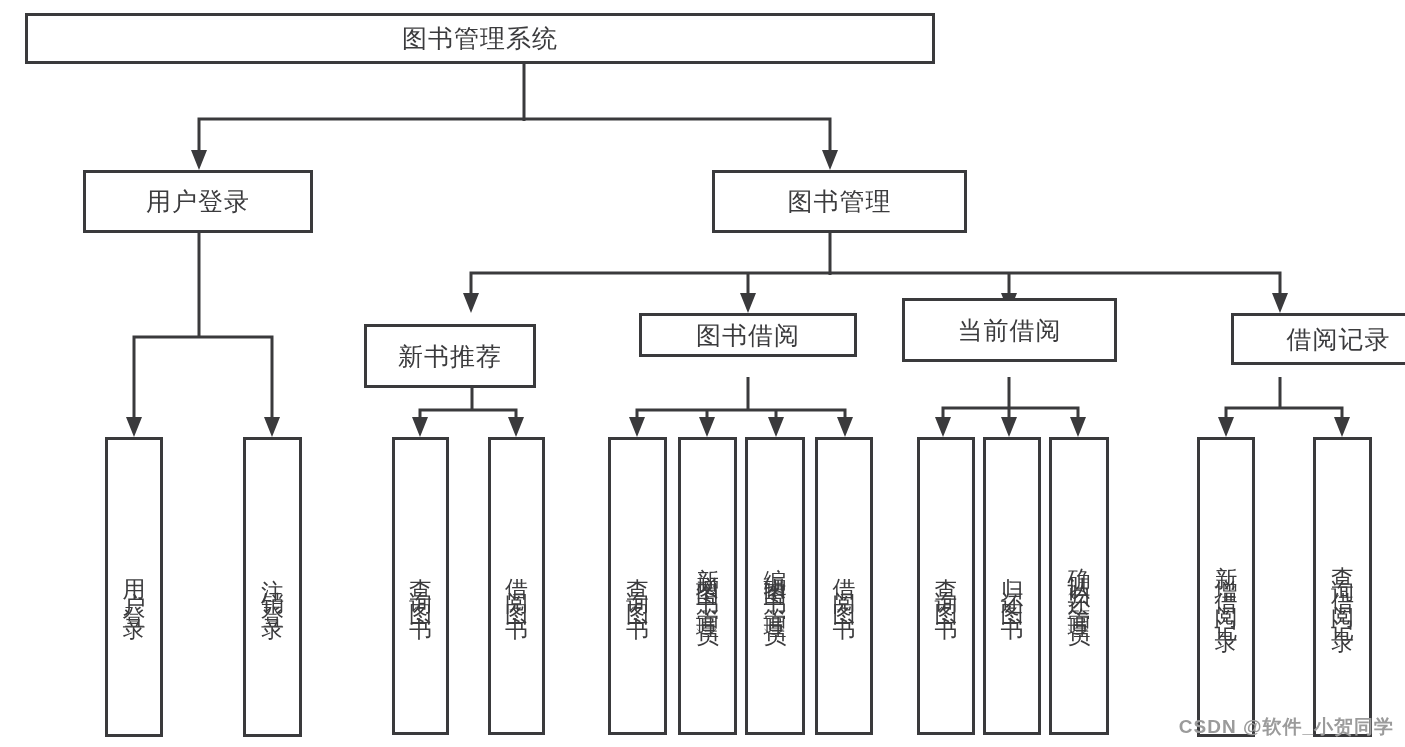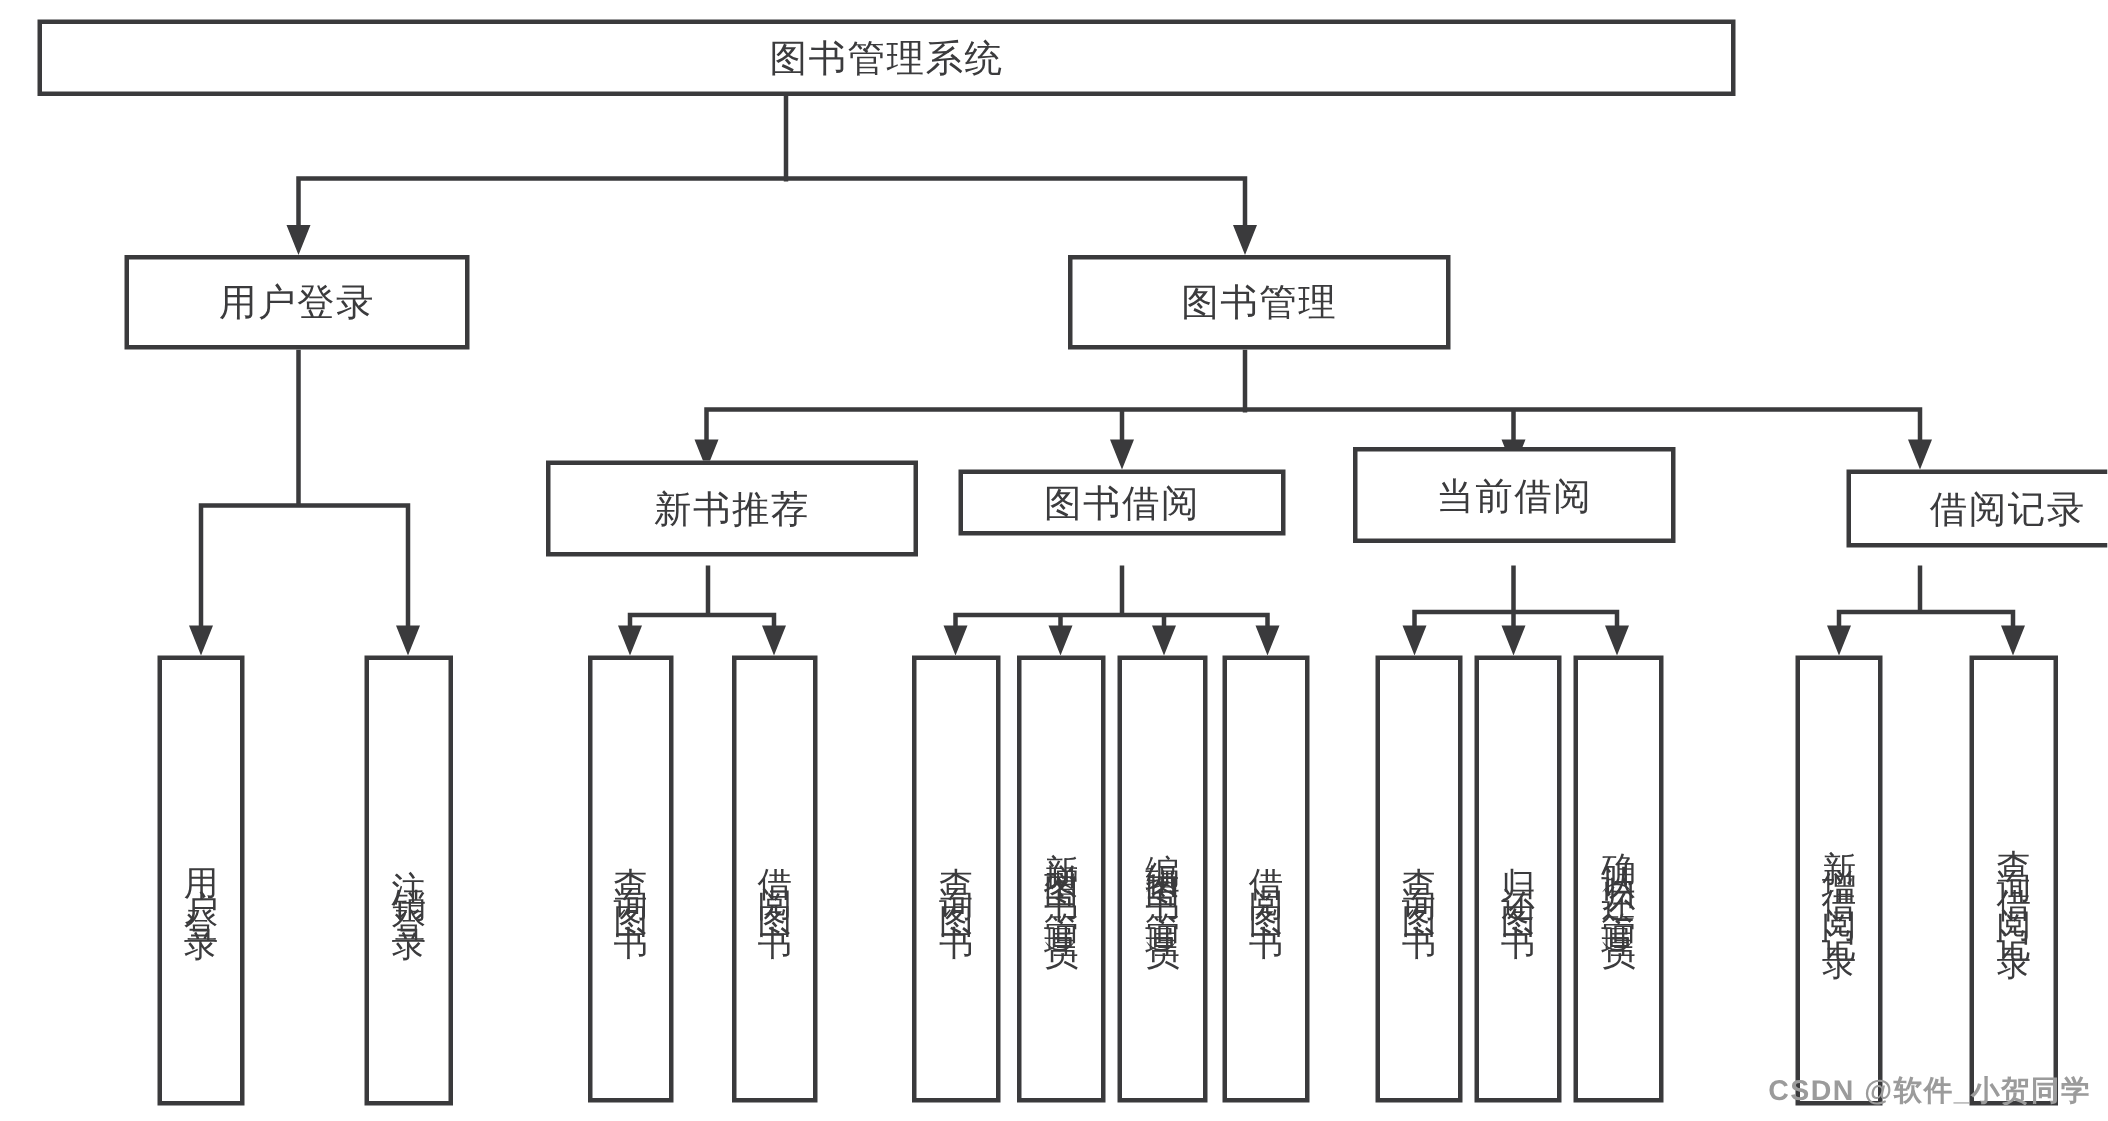--- a/index.html
+++ b/index.html
@@ -109,32 +109,32 @@
       M699 417L715 417L707 437Z
       M768 417L784 417L776 437Z
       M837 417L853 417L845 437Z
       M935 417L951 417L943 437Z
       M1001 417L1017 417L1009 437Z
       M1070 417L1086 417L1078 437Z
       M1218 417L1234 417L1226 437Z
       M1334 417L1350 417L1342 437Z"></path>
   </svg>
 
-  <div class="node" style="left:25px;top:13px;width:1132px;height:51px">
+  <div class="node" style="left:25px;top:13px;width:910px;height:51px">
     <span>图书管理系统</span>
   </div>
 
   <div class="node" style="left:83px;top:170px;width:230px;height:63px">
     <span>用户登录</span>
   </div>
   <div class="node" style="left:712px;top:170px;width:255px;height:63px">
     <span>图书管理</span>
   </div>
 
-  <div class="node" style="left:364px;top:307px;width:248px;height:64px">
+  <div class="node" style="left:364px;top:324px;width:172px;height:64px">
     <span>新书推荐</span>
   </div>
   <div class="node" style="left:639px;top:313px;width:218px;height:44px">
     <span>图书借阅</span>
   </div>
   <div class="node" style="left:902px;top:298px;width:215px;height:64px">
     <span>当前借阅</span>
   </div>
   <div class="node" style="left:1231px;top:313px;width:215px;height:52px">
     <span>借阅记录</span>

